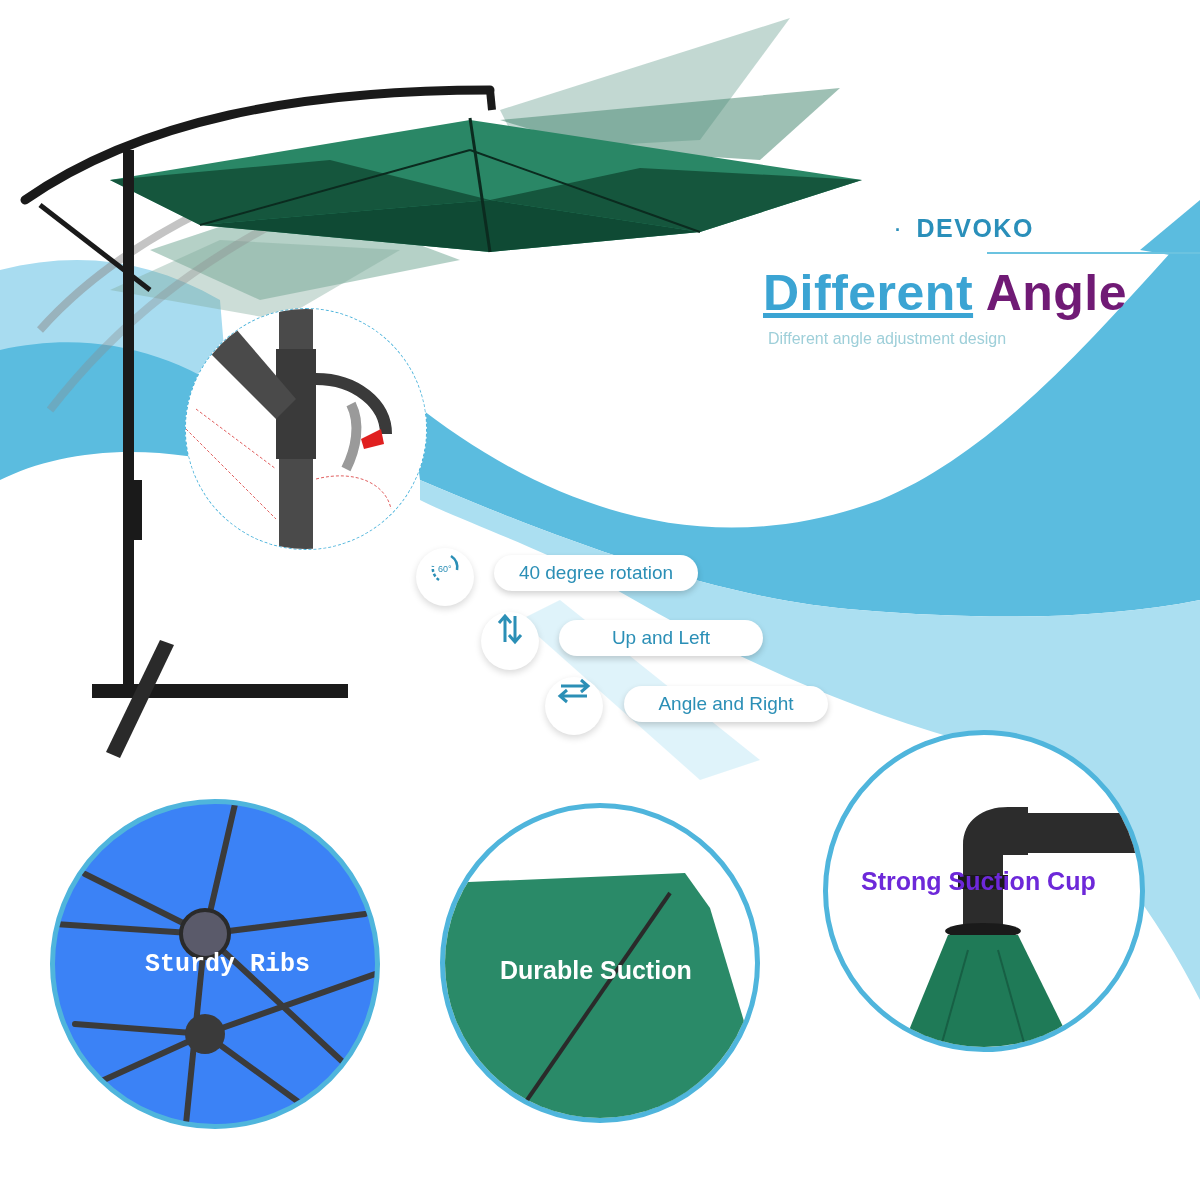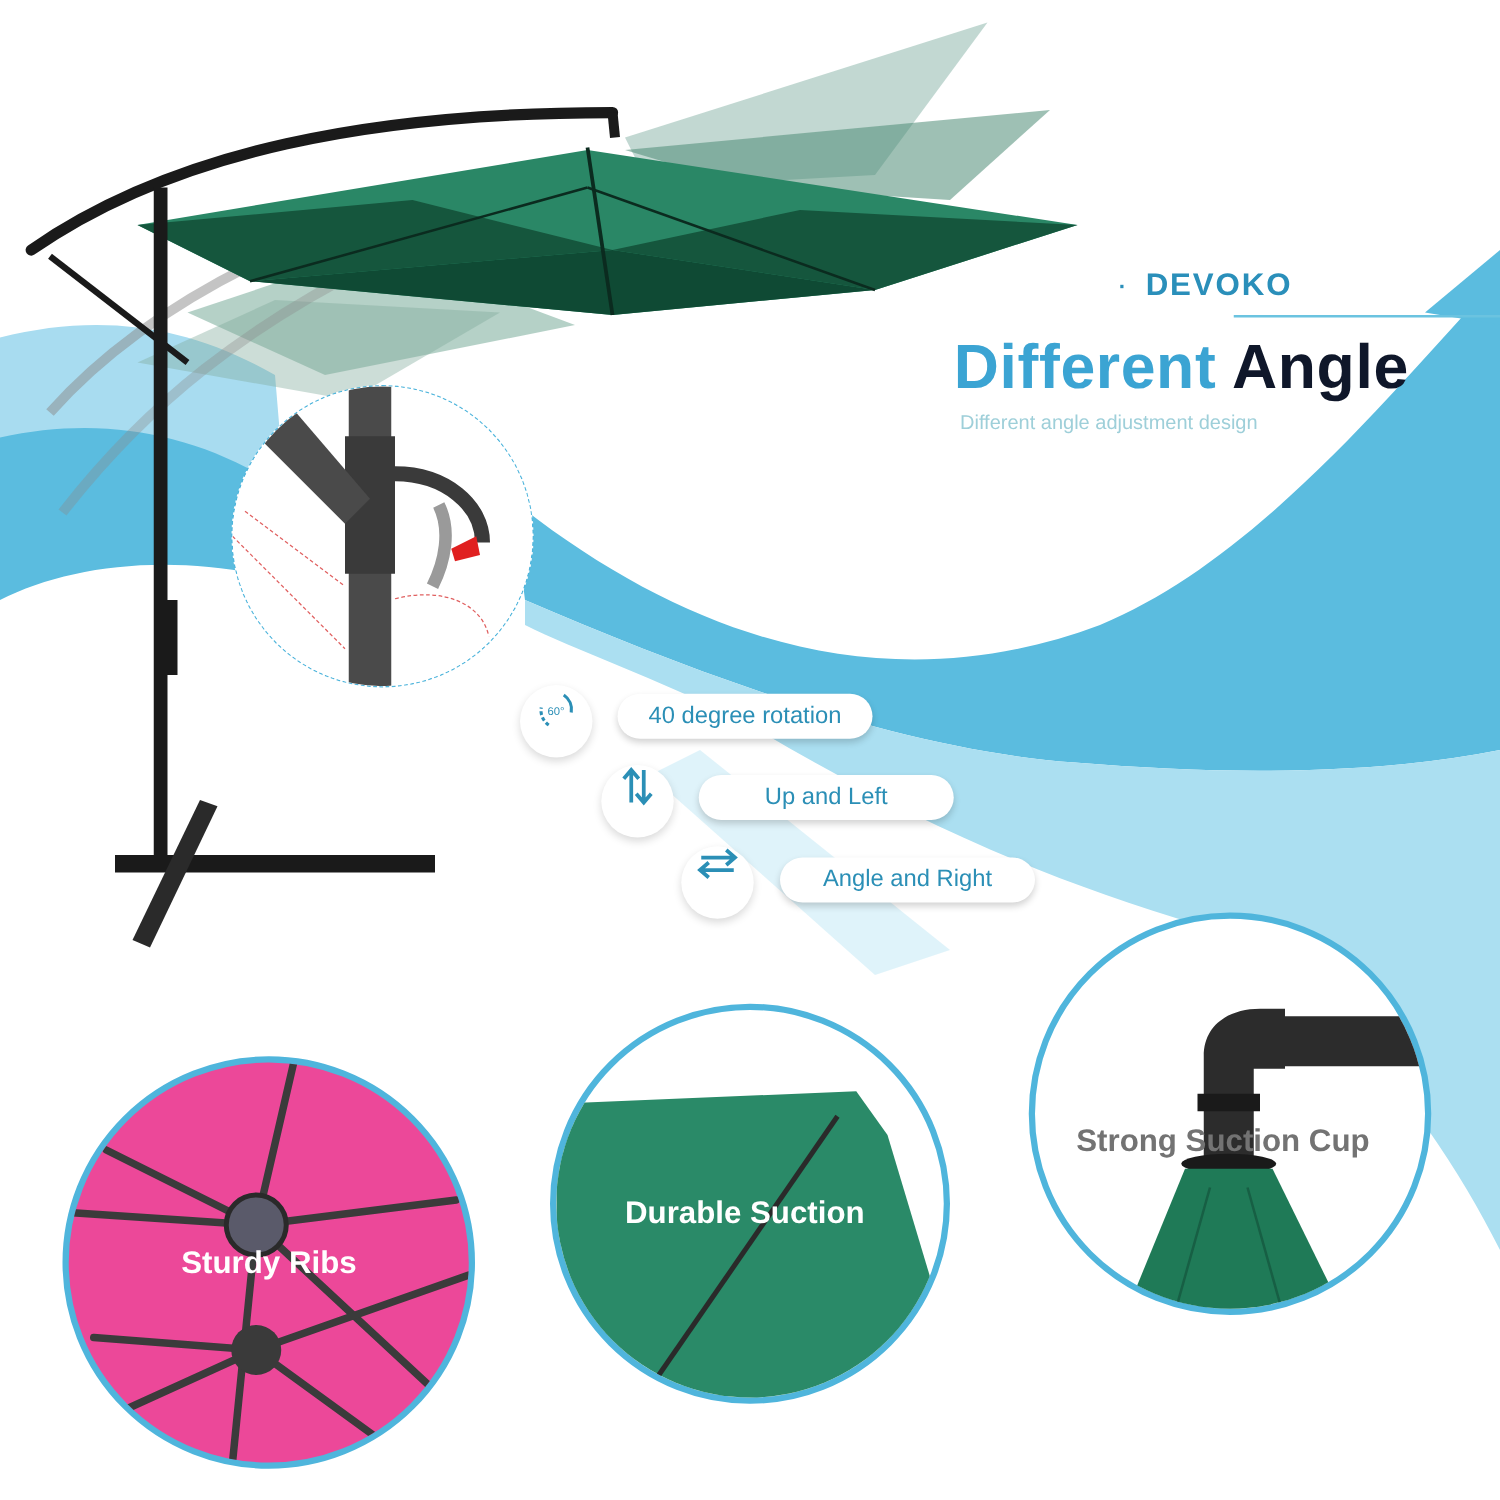--- a/index.html
+++ b/index.html
@@ -15,22 +15,22 @@
     .brand {
       left: 895px; top: 214px; font-size: 25px; font-weight: bold;
       color: #2a8fba; letter-spacing: 1.5px;
     }
     .brand-dot { color: #2a8fba; margin-right: 14px; font-size: 18px; vertical-align: middle; }
     .brand-rule { left: 987px; top: 252px; width: 213px; height: 2px; background: #6bc3e0; }
     .headline {
       left: 763px; top: 264px; font-size: 50px; font-weight: bold; letter-spacing: 0.5px;
       white-space: nowrap;
     }
-    .headline .w1 { color: #3ba4d3; }
-    .headline .w2 { color: #0f172a; }
+    .headline .w1 { color: #3ba4d3; text-decoration: underline; }
+    .headline .w2 { color: #701a75; }
     .subhead { left: 768px; top: 330px; font-size: 16px; color: #9ecfd9; white-space: nowrap; }
 
     
     .pill {
       height: 36px; border-radius: 18px; background: #ffffff;
       box-shadow: 0 3px 6px rgba(0,0,0,0.18);
       display: flex; align-items: center; justify-content: center;
       font-size: 19px; color: #2b8fb6; white-space: nowrap;
     }
     .icon-circle {
@@ -139,21 +139,21 @@
   <div class="abs pill" style="left:559px;top:620px;width:204px;">Up and Left</div>
 
   <div class="abs icon-circle" style="left:545px;top:677px;">
     <svg width="34" height="28" viewBox="0 0 34 28">
       <path d="M4,9 L30,9 M24,3 L31,9 L24,15" stroke="#2b8fb6" stroke-width="3" fill="none"></path>
       <path d="M30,19 L4,19 M10,13 L3,19 L10,25" stroke="#2b8fb6" stroke-width="3" fill="none"></path>
     </svg>
   </div>
   <div class="abs pill" style="left:624px;top:686px;width:204px;">Angle and Right</div>
 
-  <div class="abs detail" style="left:50px;top:845px;width:330px;height:330px;background:#ec4899;">
+  <div class="abs detail" style="left:50px;top:799px;width:330px;height:330px;background:#3b82f6;font-family:Liberation Mono, monospace;">
     <svg width="330" height="330" style="position:absolute;left:0;top:0;">
       <g stroke="#3b3b3b" stroke-width="6" stroke-linecap="round">
         <line x1="150" y1="130" x2="180" y2="0"></line>
         <line x1="150" y1="130" x2="30" y2="70"></line>
         <line x1="150" y1="130" x2="310" y2="110"></line>
         <line x1="150" y1="130" x2="0" y2="120"></line>
         <line x1="150" y1="130" x2="290" y2="260"></line>
         <line x1="150" y1="130" x2="130" y2="330"></line>
         <line x1="150" y1="230" x2="20" y2="220"></line>
         <line x1="150" y1="230" x2="40" y2="280"></line>
@@ -177,16 +177,16 @@
   <div class="abs detail" style="left:823px;top:730px;width:322px;height:322px;">
     <svg width="322" height="322" style="position:absolute;left:0;top:0;">
       <rect x="175" y="78" width="150" height="40" fill="#2c2c2c"></rect>
       <path d="M135,200 L135,110 C135,85 155,72 180,72 L200,72 L200,120 L175,120 L175,200 Z" fill="#2c2c2c"></path>
       <rect x="130" y="140" width="50" height="14" fill="#1a1a1a"></rect>
       <ellipse cx="155" cy="196" rx="38" ry="8" fill="#1a1a1a"></ellipse>
       <polygon points="120,200 190,200 250,322 70,322" fill="#1f7a57"></polygon>
       <line x1="140" y1="215" x2="110" y2="322" stroke="#175f44" stroke-width="2"></line>
       <line x1="170" y1="215" x2="200" y2="322" stroke="#175f44" stroke-width="2"></line>
     </svg>
-    <div class="detail-label" style="left:33px;top:164px;color:#737373;">Strong Suction Cup</div>
+    <div class="detail-label" style="left:33px;top:132px;color:#6d28d9;">Strong Suction Cup</div>
   </div>
 
 </div>
 
 </body></html>

